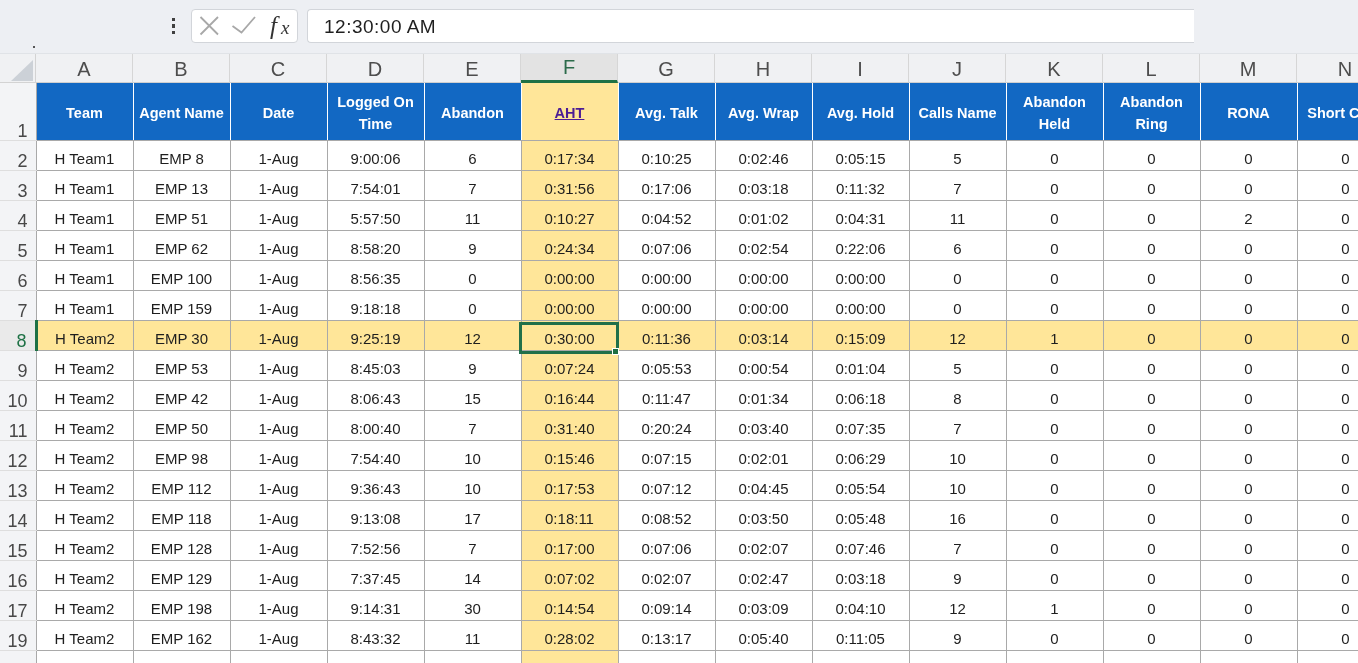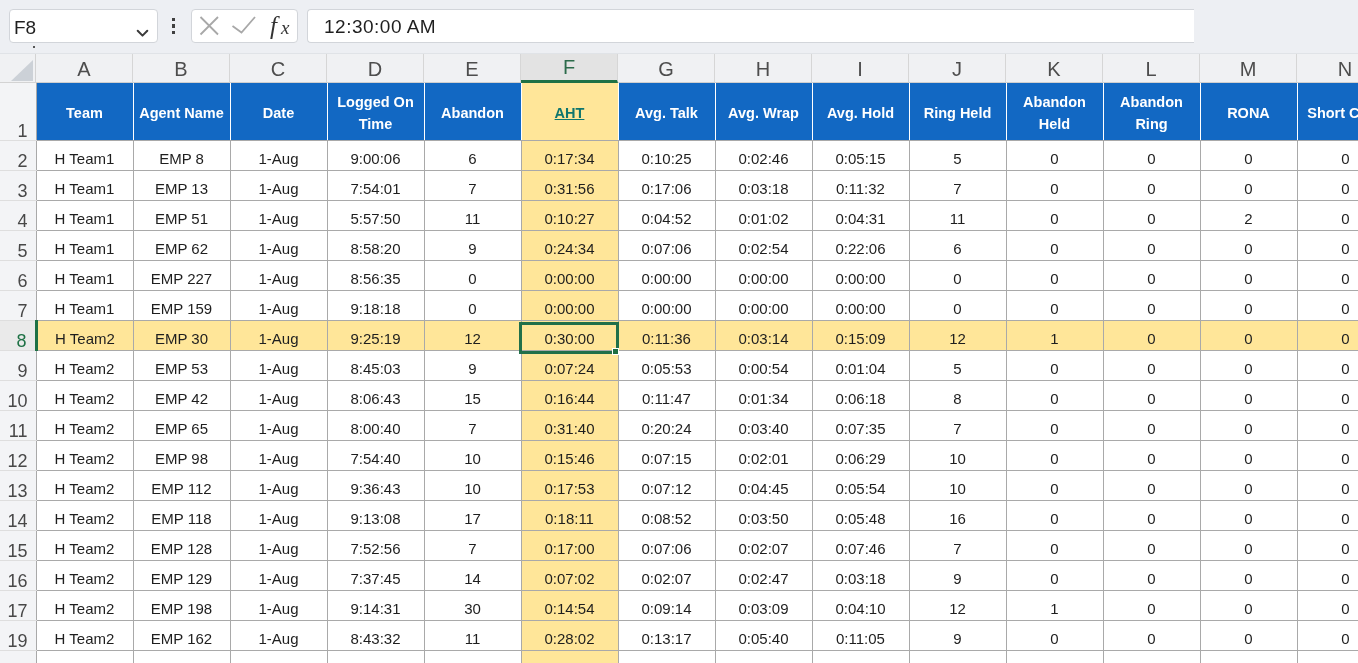--- a/index.html
+++ b/index.html
@@ -27,35 +27,29 @@
 .gridwrap{position:absolute;left:0;top:83px;width:1358px;height:580px;overflow:hidden;background:#fff;}
 table{border-collapse:collapse;table-layout:fixed;width:1394px;}
 td{padding:0;text-align:center;vertical-align:bottom;overflow:hidden;white-space:nowrap;}
 td.rh{width:36px;background:#f3f4f6;border:1px solid #dedede;border-top:none;border-left:none;border-right:1px solid #a9a9a9;
    font-size:18px;color:#484848;vertical-align:bottom;padding-bottom:0;text-align:right;padding-right:8px;line-height:17px;}
 td.rh8{background:#eaeaea;color:#1e7145;border-right:3px solid #1e7145;}
 td.d{width:97px;border:1px solid #a9a9a9;font-size:15px;color:#1e1e1e;background:#fff;
    line-height:15px;padding-bottom:4px;}
 tr.hdr td.d{background:#1268c3;color:#fff;font-weight:bold;font-size:14.5px;line-height:22px;
    border-right:1px solid #fff;border-top:none;white-space:normal;vertical-align:middle;padding:4px 4px 0 4px;}
-tr.hdr td.f{background:#ffe699;color:#0f766e;text-decoration:underline;}
+tr.hdr td.f{background:#ffe699;color:#4c1d95;text-decoration:underline;}
 tr.hdr td.last{border-right:1px solid #a9a9a9;}
 td.f{background:#ffe699;}
 tr.r8 td.d{background:#ffe699;}
 .sel{position:absolute;left:519px;top:239px;width:100px;height:32px;border:3px solid #21704a;}
 .selh{position:absolute;left:612px;top:265px;width:7px;height:7px;background:#1e6e43;border:1px solid #fff;}
 </style></head>
 <body>
 <div class="topbar">
- <div class="box namebox">
-      <span>F8</span>
-   <svg class="chev" width="13" height="9" viewBox="0 0 13 9">
-        <path d="M1.7 1.7 L6.5 6.6 L11.3 1.7" fill="none" stroke="#3b3b3b" stroke-width="2" stroke-linecap="round" stroke-linejoin="round"></path>
-      </svg>
- </div>
  <div class="dots">
       <i></i>
       <i></i>
       <i></i>
     </div>
  <div class="box btnbox">
    <svg width="110" height="32" viewBox="0 0 110 32">
      <path d="M8.5 7 L26 24.5 M26 7 L8.5 24.5" stroke="#a8a8a8" stroke-width="1.8" fill="none"></path>
      <path d="M40.5 16 L49.5 22.5 L63 7" stroke="#a8a8a8" stroke-width="1.8" fill="none"></path>
      <text x="78" y="24" font-family="Liberation Serif,serif" font-style="italic" font-size="25" fill="#333">f</text>
@@ -93,21 +87,21 @@
  <td class="rh" style="border-right:1px solid #a9a9a9;">1</td>
  <td class="d">Team</td>
           <td class="d">Agent Name</td>
           <td class="d">Date</td>
  <td class="d">Logged On Time</td>
           <td class="d">Abandon</td>
           <td class="d f">AHT</td>
  <td class="d">Avg. Talk</td>
           <td class="d">Avg. Wrap</td>
           <td class="d">Avg. Hold</td>
- <td class="d">Ring Held</td>
+ <td class="d">Calls Name</td>
           <td class="d">Abandon Held</td>
           <td class="d">Abandon Ring</td>
  <td class="d">RONA</td>
           <td class="d last">Short Calls</td>
 </tr>
 <tr style="height:30px;">
           <td class="rh">2</td>
           <td class="d">H Team1</td>
           <td class="d">EMP 8</td>
           <td class="d">1-Aug</td>
@@ -170,21 +164,21 @@
           <td class="d">0:22:06</td>
           <td class="d">6</td>
           <td class="d">0</td>
           <td class="d">0</td>
           <td class="d">0</td>
           <td class="d">0</td>
         </tr>
 <tr style="height:30px;">
           <td class="rh">6</td>
           <td class="d">H Team1</td>
-          <td class="d">EMP 227</td>
+          <td class="d">EMP 100</td>
           <td class="d">1-Aug</td>
           <td class="d">8:56:35</td>
           <td class="d">0</td>
           <td class="d f">0:00:00</td>
           <td class="d">0:00:00</td>
           <td class="d">0:00:00</td>
           <td class="d">0:00:00</td>
           <td class="d">0</td>
           <td class="d">0</td>
           <td class="d">0</td>
@@ -255,21 +249,21 @@
           <td class="d">0:06:18</td>
           <td class="d">8</td>
           <td class="d">0</td>
           <td class="d">0</td>
           <td class="d">0</td>
           <td class="d">0</td>
         </tr>
 <tr style="height:30px;">
           <td class="rh">11</td>
           <td class="d">H Team2</td>
-          <td class="d">EMP 65</td>
+          <td class="d">EMP 50</td>
           <td class="d">1-Aug</td>
           <td class="d">8:00:40</td>
           <td class="d">7</td>
           <td class="d f">0:31:40</td>
           <td class="d">0:20:24</td>
           <td class="d">0:03:40</td>
           <td class="d">0:07:35</td>
           <td class="d">7</td>
           <td class="d">0</td>
           <td class="d">0</td>

